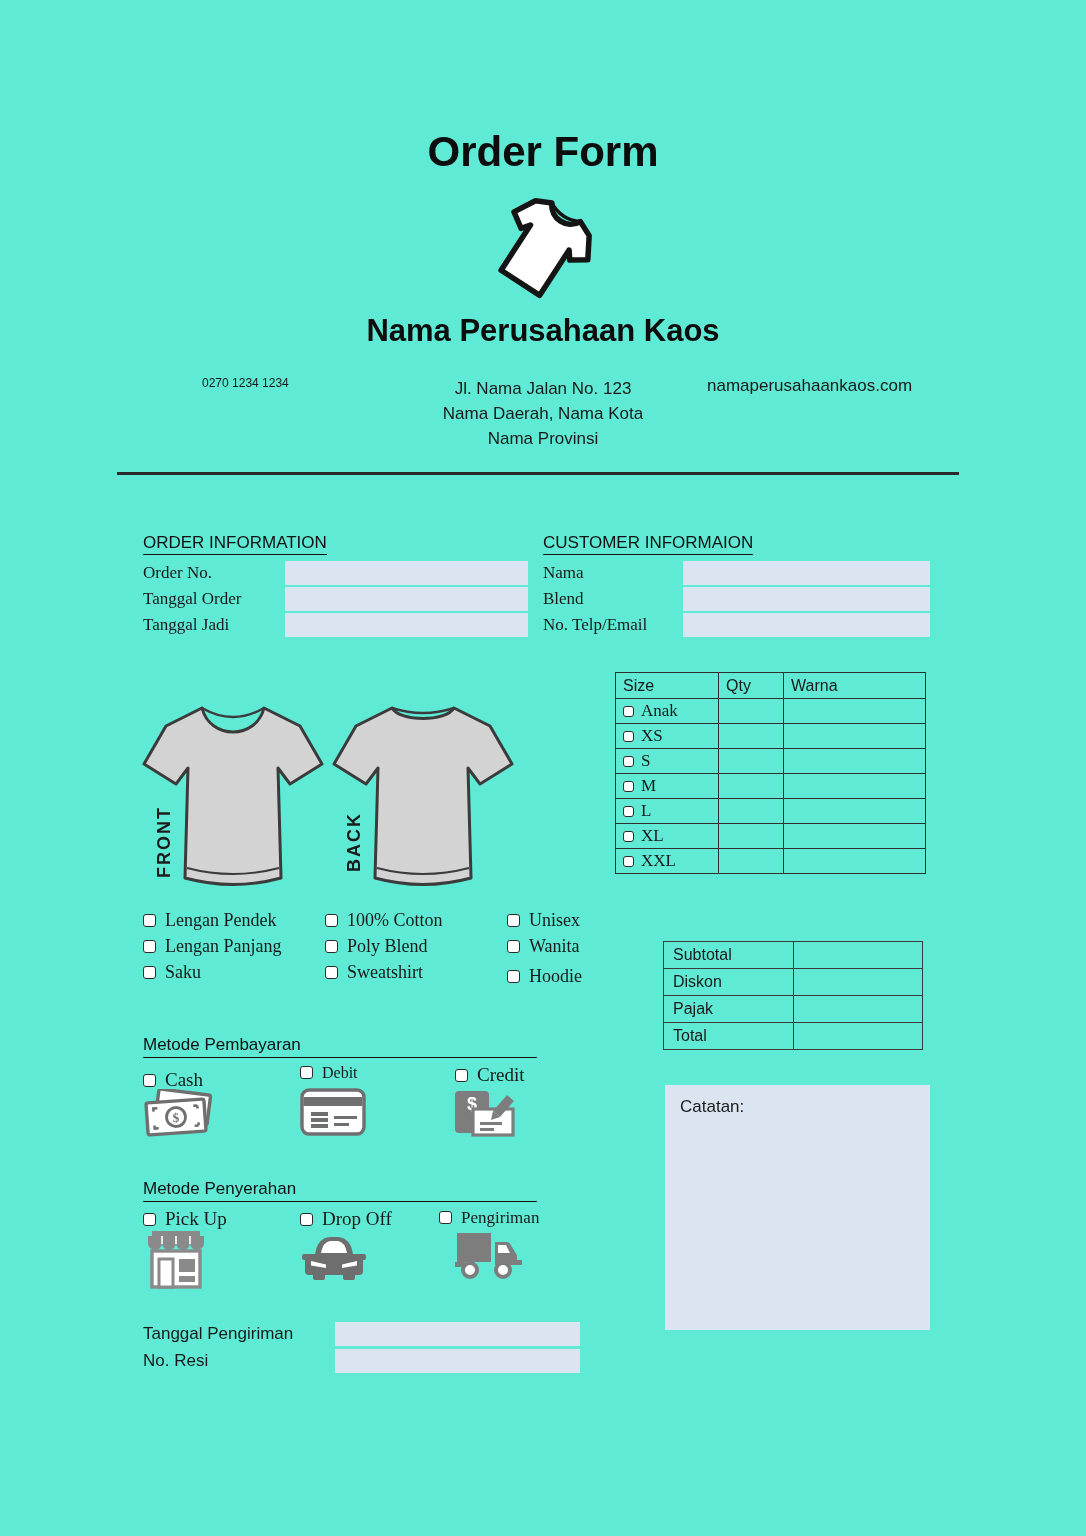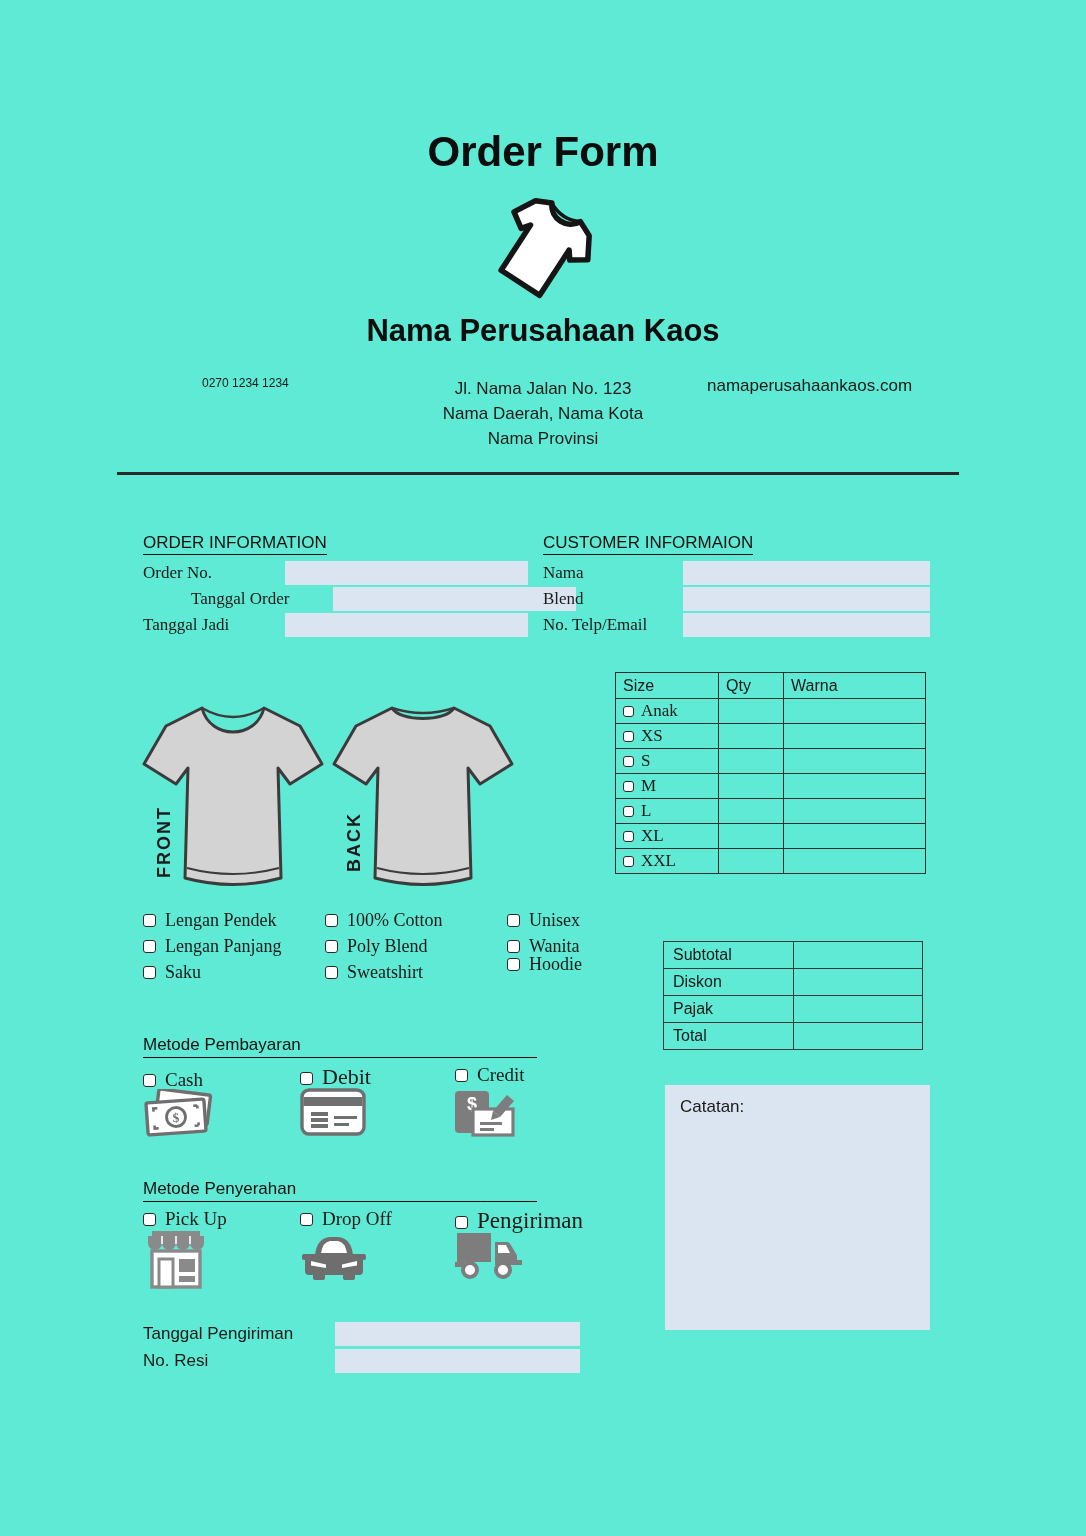--- a/index.html
+++ b/index.html
@@ -83,21 +83,21 @@
 
   <div class="abs rule"></div>
 
   <div class="abs" style="left:143px; top:533px;">
     <div class="info-heading">ORDER INFORMATION</div>
     <div style="position:relative;">
       <div class="info-row" style="top:6px; left:0; width:390px;">
         <span class="info-label">Order No.</span>
         <div class="field" style="left:142px; width:243px;"></div>
       </div>
-      <div class="info-row" style="top:32px; left:0; width:390px;margin-left:48px;">
+      <div class="info-row" style="top:32px; left:0; width:390px;">
         <span class="info-label">Tanggal Order</span>
         <div class="field" style="left:142px; width:243px;"></div>
       </div>
       <div class="info-row" style="top:58px; left:0; width:390px;">
         <span class="info-label">Tanggal Jadi</span>
         <div class="field" style="left:142px; width:243px;"></div>
       </div>
     </div>
   </div>
 
@@ -192,21 +192,21 @@
     <div class="opt-item" style="left:0; top:0;"><span class="cb"></span><span>Lengan Pendek</span></div>
     <div class="opt-item" style="left:0; top:26px;"><span class="cb"></span><span>Lengan Panjang</span></div>
     <div class="opt-item" style="left:0; top:52px;font-family:Liberation Serif, serif;"><span class="cb"></span><span>Saku</span></div>
 
     <div class="opt-item" style="left:182px; top:0;"><span class="cb"></span><span>100% Cotton</span></div>
     <div class="opt-item" style="left:182px; top:26px;"><span class="cb"></span><span>Poly Blend</span></div>
     <div class="opt-item" style="left:182px; top:52px;"><span class="cb"></span><span>Sweatshirt</span></div>
 
     <div class="opt-item" style="left:364px; top:0;"><span class="cb"></span><span>Unisex</span></div>
     <div class="opt-item" style="left:364px; top:26px;"><span class="cb"></span><span>Wanita</span></div>
-    <div class="opt-item" style="left:364px; top:44px;text-align:right;"><span class="cb"></span><span>Hoodie</span></div>
+    <div class="opt-item" style="left:364px; top:56px;text-align:right;"><span class="cb"></span><span>Hoodie</span></div>
   </div>
 
   <div class="abs" style="left:663px; top:941px;">
     <table class="totals">
       <colgroup>
           <col style="width:130px">
           <col style="width:129px">
         </colgroup>
       <tbody>
           <tr>
@@ -225,21 +225,21 @@
             <td>Total</td>
             <td></td>
           </tr>
     </tbody>
       </table>
   </div>
 
   <div class="abs" style="left:143px; top:1035px; width:400px; height:115px;">
     <div class="section-heading-box" style="left:0; top:0;">Metode Pembayaran</div>
     <div class="opt-item serif" style="left:0; top:34px; font-size:19px;"><span class="cb"></span><span>Cash</span></div>
-    <div class="opt-item serif" style="left:157px; top:29px; font-size:22px;"><span class="cb"></span><span>Debit</span></div>
+    <div class="opt-item serif" style="left:157px; top:29px; font-size:16px;"><span class="cb"></span><span>Debit</span></div>
     <div class="opt-item serif" style="left:312px; top:29px; font-size:19px;"><span class="cb"></span><span>Credit</span></div>
 
     <div class="icon-box" style="left:0; top:54px;">
       <svg width="72" height="54" viewBox="0 0 72 54">
         <g transform="rotate(7 40 18)">
           <rect x="14" y="3" width="52" height="30" rx="2" fill="#fff" stroke="#6f6f6f" stroke-width="3.4"></rect>
         </g>
         <g transform="rotate(-4 33 28)">
           <rect x="4" y="12" width="58" height="32" rx="2" fill="#fff" stroke="#6f6f6f" stroke-width="3.4"></rect>
           <circle cx="33" cy="28" r="9.5" fill="none" stroke="#6f6f6f" stroke-width="2.8"></circle>
@@ -274,21 +274,21 @@
 
   <div class="abs notes-box">
     <span>Catatan:</span>
     <span></span>
   </div>
 
   <div class="abs" style="left:143px; top:1179px; width:400px; height:120px;">
     <div class="section-heading-box" style="left:0; top:0;">Metode Penyerahan</div>
     <div class="opt-item serif" style="left:0; top:29px; font-size:19px;"><span class="cb"></span><span>Pick Up</span></div>
     <div class="opt-item serif" style="left:157px; top:29px; font-size:19px;"><span class="cb"></span><span>Drop Off</span></div>
-    <div class="opt-item serif" style="left:312px; top:29px; font-size:23px;text-align:right;"><span class="cb"></span><span>Pengiriman</span></div>
+    <div class="opt-item serif" style="left:296px; top:29px; font-size:17px;text-align:right;"><span class="cb"></span><span>Pengiriman</span></div>
 
     <div class="icon-box" style="left:0; top:48px;">
       <svg width="66" height="66" viewBox="0 0 66 66">
         <rect x="9" y="4" width="48" height="5" fill="#8a8a8a"></rect>
         <path d="M5,9 L61,9 L61,16 A7,7 0 0 1 47,16 A7,7 0 0 1 33,16 A7,7 0 0 1 19,16 A7,7 0 0 1 5,16 Z" fill="#8a8a8a"></path>
         <path d="M19,9 v8 M33,9 v8 M47,9 v8" stroke="#ffffff" stroke-width="1.6"></path>
         <rect x="9" y="24" width="48" height="36" fill="#fff" stroke="#8a8a8a" stroke-width="3.4"></rect>
         <rect x="16" y="32" width="14" height="28" fill="#fff" stroke="#8a8a8a" stroke-width="3"></rect>
         <rect x="36" y="32" width="16" height="13" fill="#8a8a8a"></rect>
         <rect x="36" y="49" width="16" height="6" fill="#8a8a8a"></rect>

